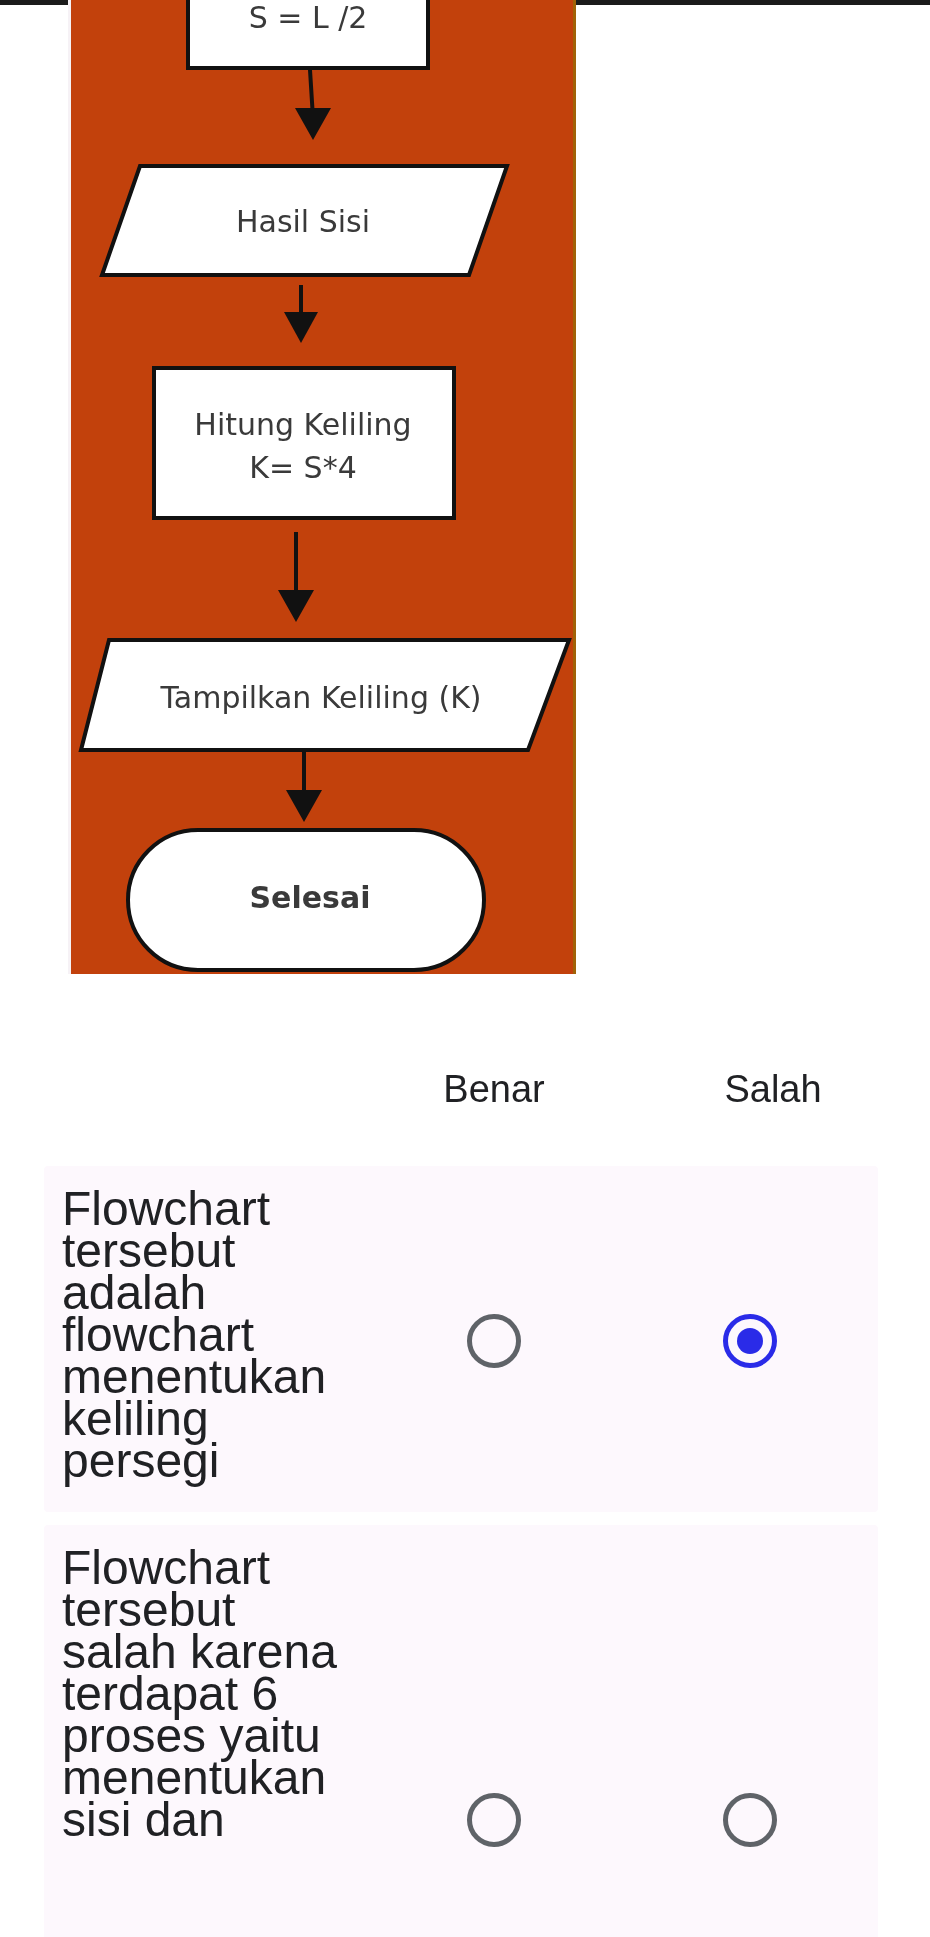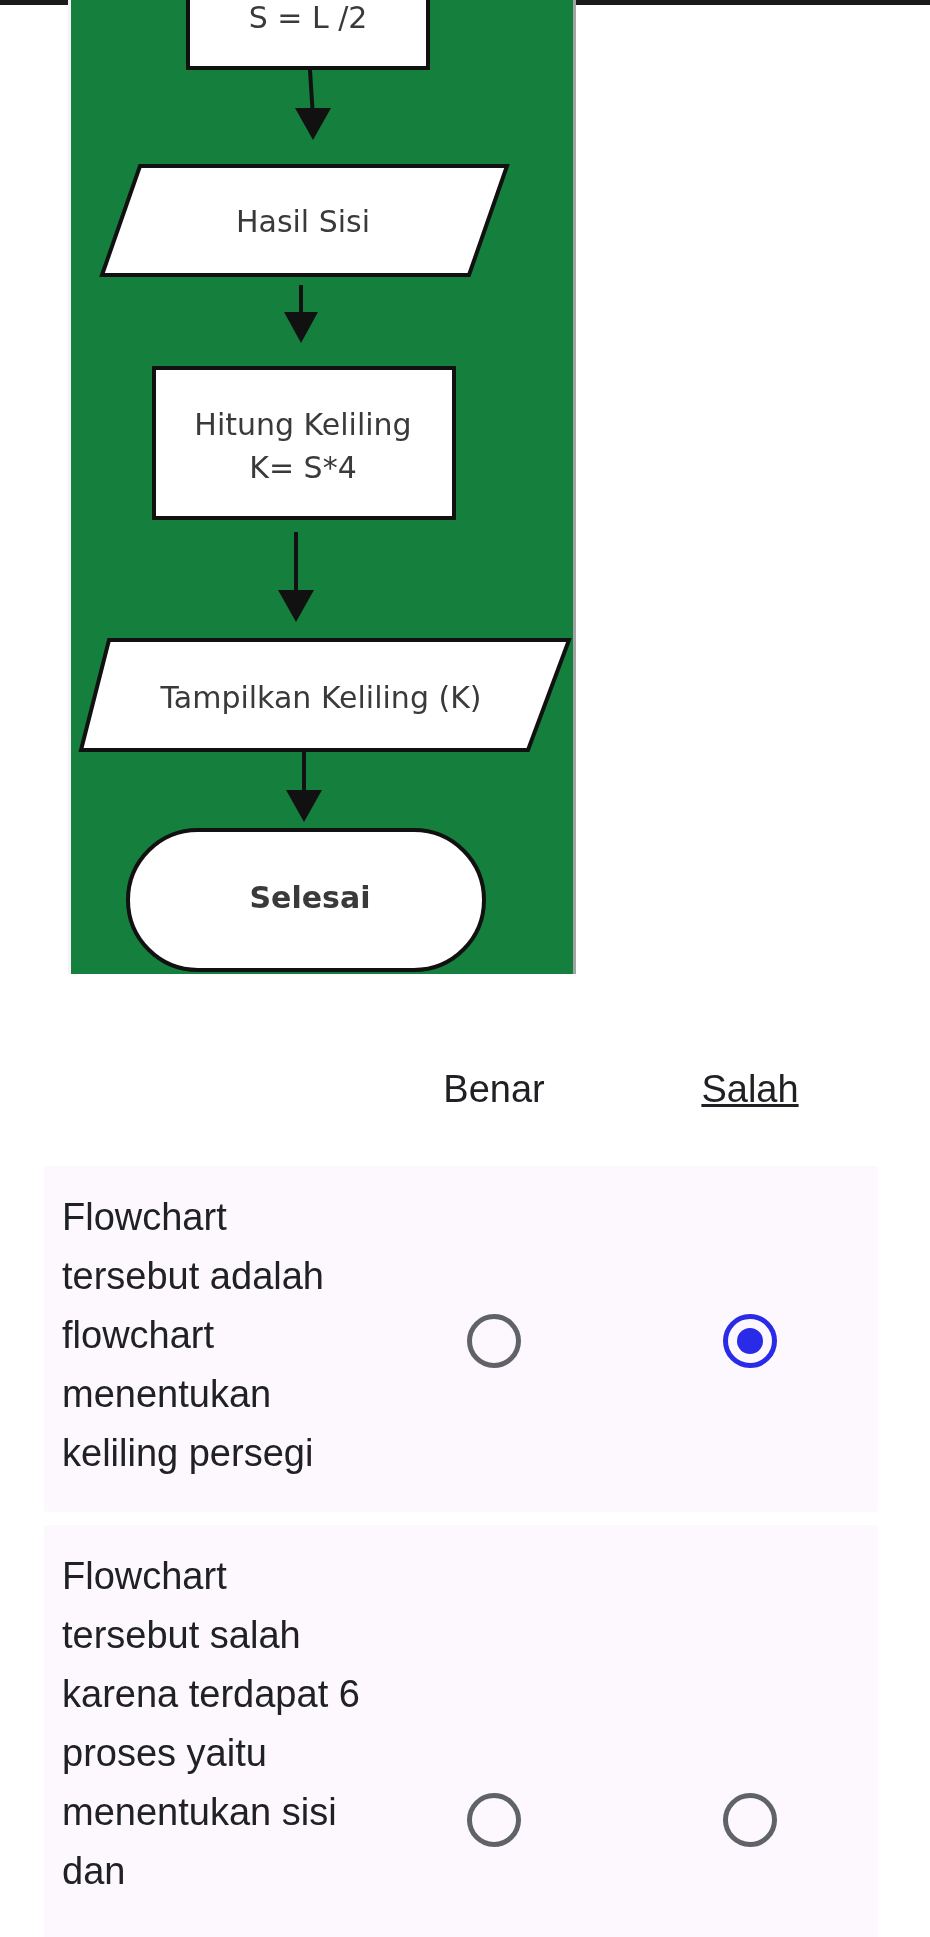--- a/index.html
+++ b/index.html
@@ -20,23 +20,23 @@
       left: 0; top: 0;
       width: 930px; height: 5px;
       background: #1b1b1b;
     }
     .flowchart-image {
       position: absolute;
       left: 68px;
       top: 0;
       width: 508px;
       height: 974px;
-      background: #15803d;
+      background: #c2410c;
       border-left: 3px solid #f6f2f6;
-      border-right: 3px solid #a3a3a3;
+      border-right: 3px solid #a16207;
       box-sizing: border-box;
     }
     .flowchart-image svg {
       position: absolute;
       left: -68px;
       top: 0;
     }
     .fc-text {
       font-family: "DejaVu Sans", sans-serif;
       fill: #3a3a3a;
@@ -63,22 +63,22 @@
       left: 44px;
       width: 834px;
       background: #fdf8fd;
       border-radius: 4px;
     }
     .row-label {
       position: absolute;
       left: 18px;
       top: 22px;
       width: 300px;
-      font-size: 38px;
-      line-height: 59px;
+      font-size: 48px;
+      line-height: 42px;
       color: #202124;
     }
     .radio {
       position: absolute;
       width: 54px;
       height: 54px;
       border-radius: 50%;
       box-sizing: border-box;
       border: 5px solid #5f6368;
       background: transparent;
@@ -150,21 +150,21 @@
 
     <g>
       <rect x="125" y="830" width="356" height="140" rx="70" ry="70" fill="#fff" stroke="#111" stroke-width="4"></rect>
       <text class="fc-text" x="307" y="908" text-anchor="middle" font-weight="bold">Selesai</text>
     </g>
   </svg>
 </div>
 
 <div class="grid-header">
   <span class="col-label" style="left:494px;">Benar</span>
-  <span class="col-label" style="left:750px;text-decoration:underline;">Salah</span>
+  <span class="col-label" style="left:773px;">Salah</span>
 </div>
 
 <div class="grid-row" style="top:1166px; height:346px;">
   <div class="row-label">Flowchart tersebut adalah flowchart menentukan keliling persegi</div>
   <div class="radio" style="left:450px; top:175px;" role="radio" aria-checked="false"></div>
   <div class="radio checked" style="left:706px; top:175px;" role="radio" aria-checked="true"></div>
 </div>
 
 <div class="grid-row" style="top:1525px; height:460px;">
   <div class="row-label">Flowchart tersebut salah karena terdapat 6 proses yaitu menentukan sisi dan</div>

